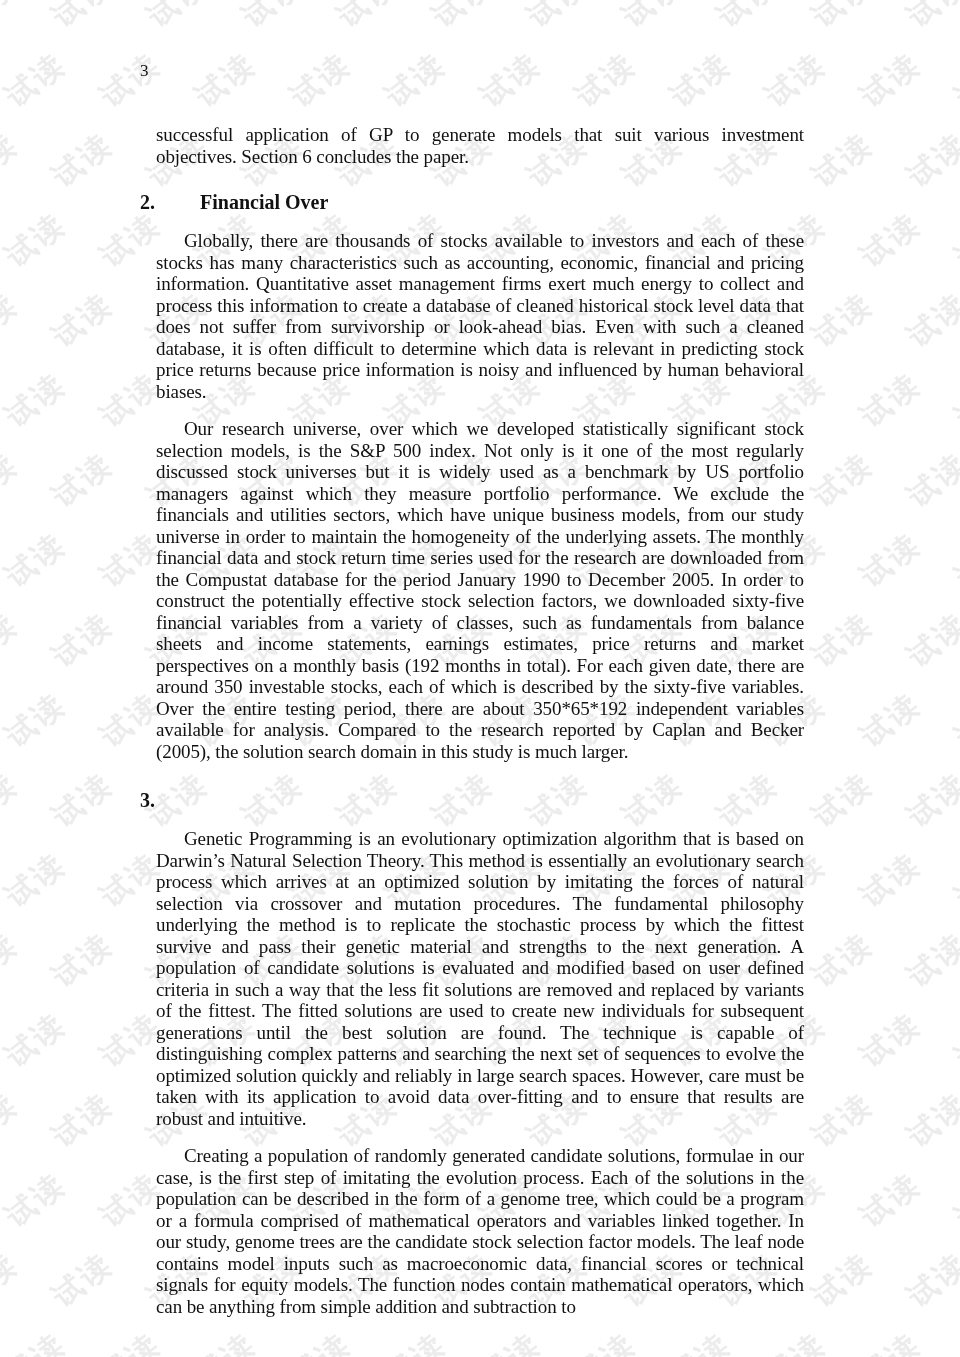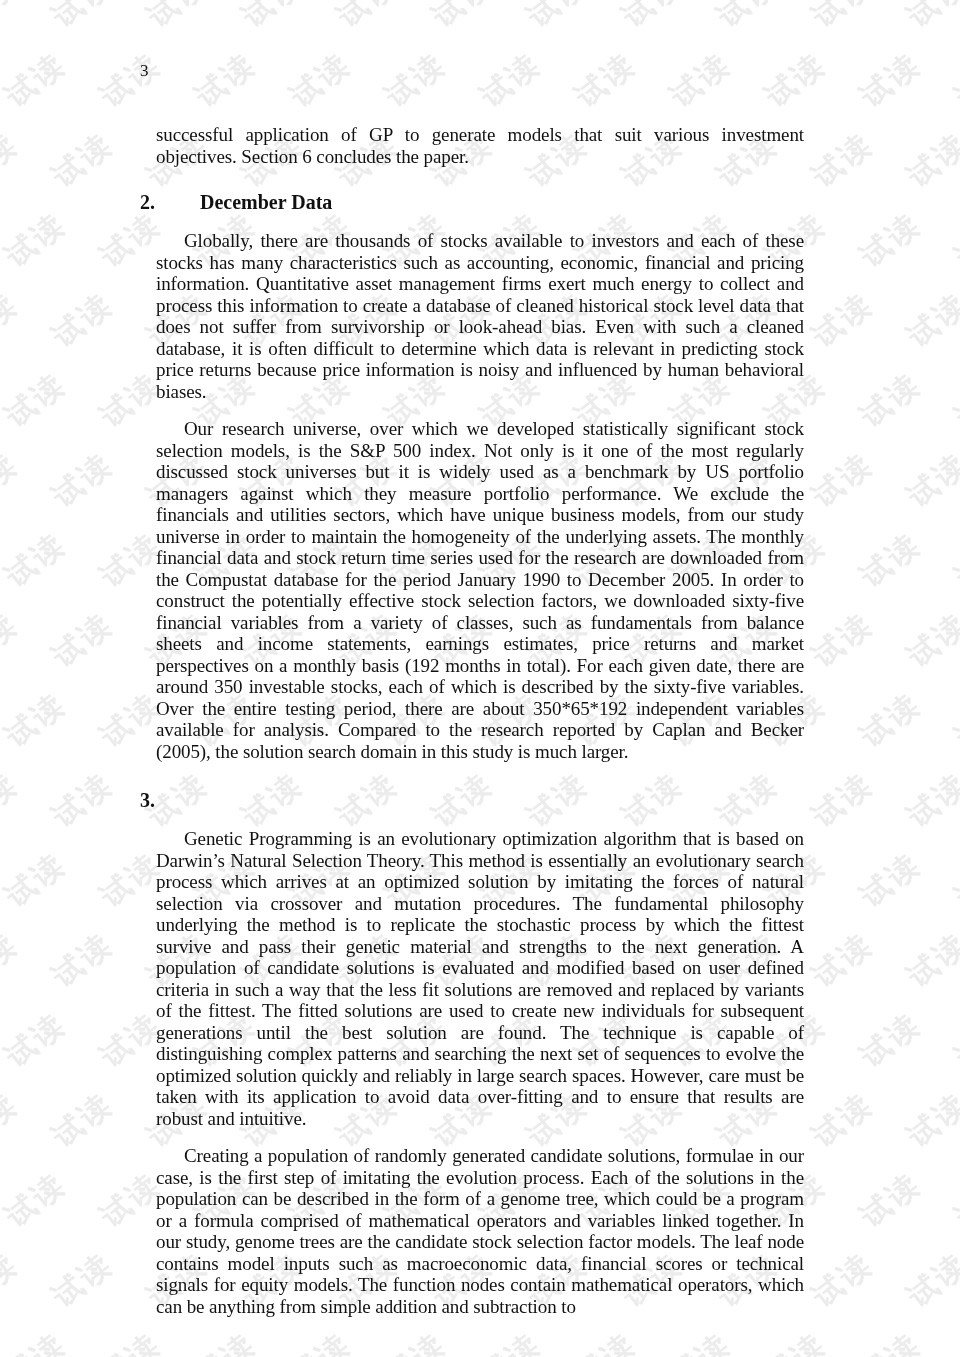--- a/index.html
+++ b/index.html
@@ -280,21 +280,21 @@
     </div>
 
   <div class="content">
 
     <div class="page-number">3</div>
 
     <p class="body-text no-indent intro-para">successful application of GP to generate models that suit various investment objectives. Section 6 concludes the paper.</p>
 
     <div class="heading h2-financial">
       <span class="h-num">2.</span>
-      <span class="h-title">December Data</span>
+      <span class="h-title">Financial Over</span>
     </div>
 
     <p class="body-text p-sec2-1">Globally, there are thousands of stocks available to investors and each of these stocks has many characteristics such as accounting, economic, financial and pricing information. Quantitative asset management firms exert much energy to collect and process this information to create a database of cleaned historical stock level data that does not suffer from survivorship or look-ahead bias.  Even with such a cleaned database, it is often difficult to determine which data is relevant in predicting stock price returns because price information is noisy and influenced by human behavioral biases.</p>
 
     <p class="body-text p-sec2-2">Our research universe, over which we developed statistically significant stock selection models, is the S&amp;P 500 index.  Not only is it one of the most regularly discussed stock universes but it is widely used as a benchmark by US portfolio managers against which they measure portfolio performance. We exclude the financials and utilities sectors, which have unique business models, from our study universe in order to maintain the homogeneity of the underlying assets. The monthly financial data and stock return time series used for the research are downloaded from the Compustat database for the period January 1990 to December 2005.  In order to construct the potentially effective stock selection factors, we downloaded sixty-five financial variables from a variety of classes, such as fundamentals from balance sheets and income statements, earnings estimates, price returns and market perspectives on a monthly basis (192 months in total). For each given date, there are around 350 investable stocks, each of which is described by the sixty-five variables. Over the entire testing period, there are about 350*65*192 independent variables available for analysis. Compared to the research reported by Caplan and Becker (2005), the solution search domain in this study is much larger.</p>
 
     <div class="heading h2-gp">
       <span class="h-num">3.</span>
     </div>
 

